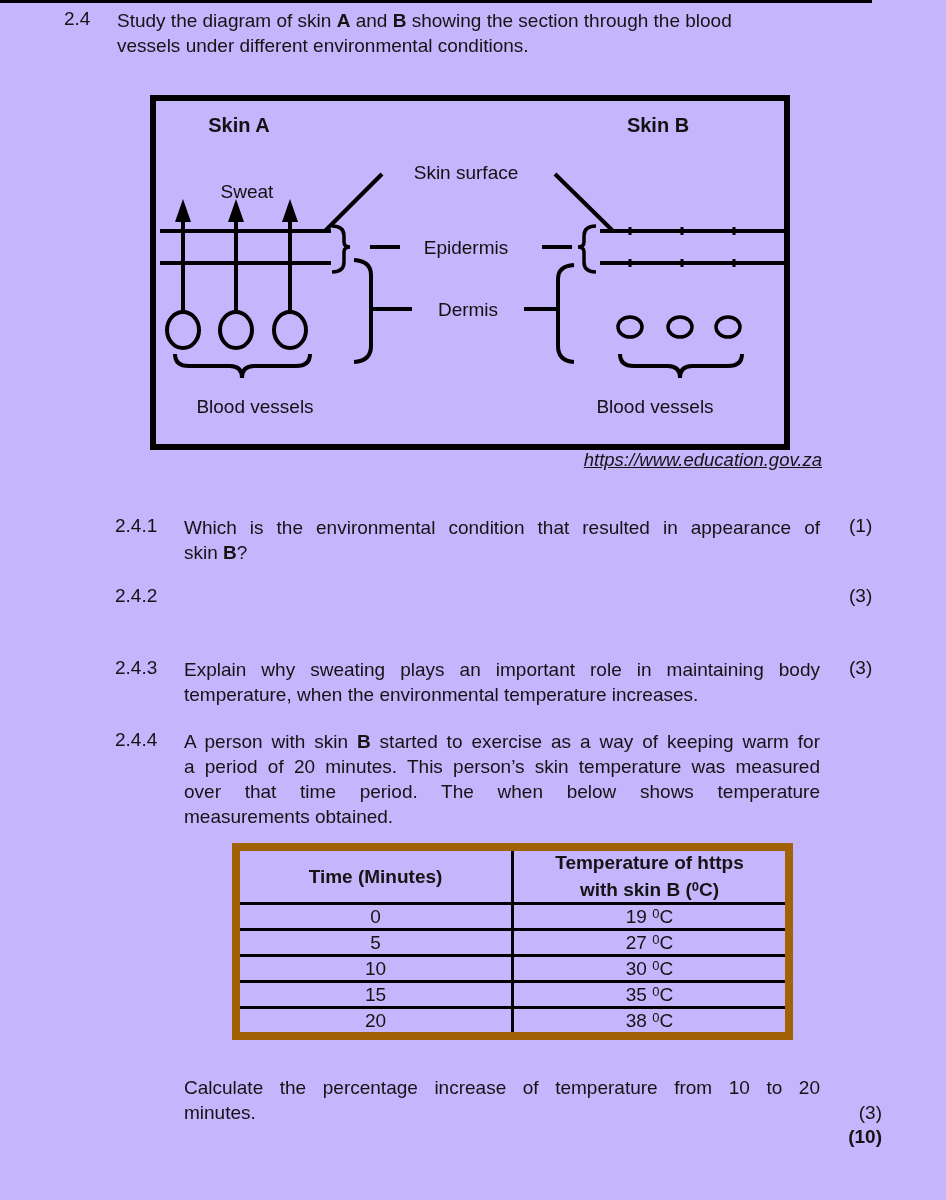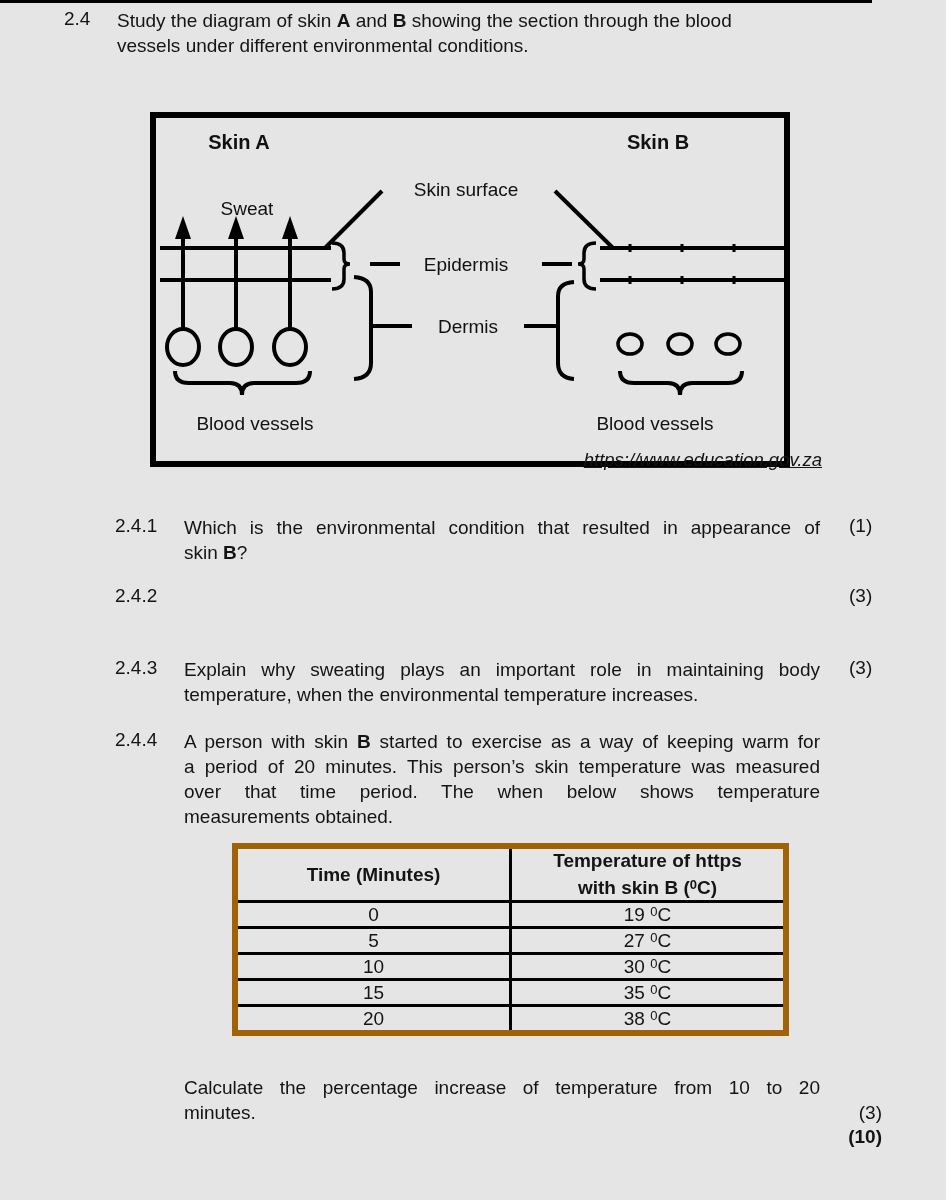--- a/index.html
+++ b/index.html
@@ -1,49 +1,49 @@
 <!DOCTYPE html>
 <html><head>
 <meta charset="utf-8">
 <style>
   html,body { margin:0; padding:0; background:#fff; }
   .page {
-    position:relative; width:946px; height:1200px; background:#e5e5e5;
+    position:relative; width:946px; height:1200px; background:#c4b5fd;
     font-family:"Liberation Sans","DejaVu Sans",sans-serif;
     font-size:19px; color:#141414; overflow:hidden;
   }
   .topstrip { position:absolute; left:0; top:0; width:872px; height:3px; background:#000; }
 
   
   .intro { position:absolute; left:64px; top:8px; width:720px; }
   .intro .num { position:absolute; left:0; top:0; }
   .intro .itext { margin-left:53px; width:665px; line-height:25px; }
 
   
-  .diagbox { position:absolute; left:150px; top:112px; width:640px; height:363px; }
+  .diagbox { position:absolute; left:150px; top:95px; width:640px; height:363px; }
   .diag text { font-size:19px; fill:#111; }
   .diag text.b { font-weight:bold; font-size:20px; }
 
   
   .src { position:absolute; top:449px; left:540px; width:282px; text-align:right;
          font-style:italic; font-size:18.5px; text-decoration:underline; color:#141414; }
 
   
   .qblock { position:absolute; left:113px; width:790px; }
   .qnum { position:absolute; left:2px; top:0; }
   .qtext { margin-left:71px; width:636px; line-height:25px; }
   .jline { text-align:justify; text-align-last:justify; }
   .lline { text-align:left; }
   .qmark { position:absolute; left:736px; top:0; }
   .bold { font-weight:bold; }
   .sup { font-size:13px; vertical-align:5px; }
 
   
   .temps { position:absolute; left:232px; top:843px; border-collapse:collapse;
-           border:6px solid #a16207; }
+           border:8px solid #a16207; }
   .temps th, .temps td { border:3px solid #000; padding:0; text-align:center; vertical-align:middle; }
   .temps th { font-weight:bold; width:271px; height:50px; line-height:24px; }
   .temps td { height:23px; font-weight:normal; }
 
   
   .closing { position:absolute; left:184px; top:1075px; width:636px; line-height:25px; }
   .endmarks { position:absolute; left:810px; top:1101px; width:72px; text-align:right; line-height:24px; }
 </style>
 </head>
 <body>

